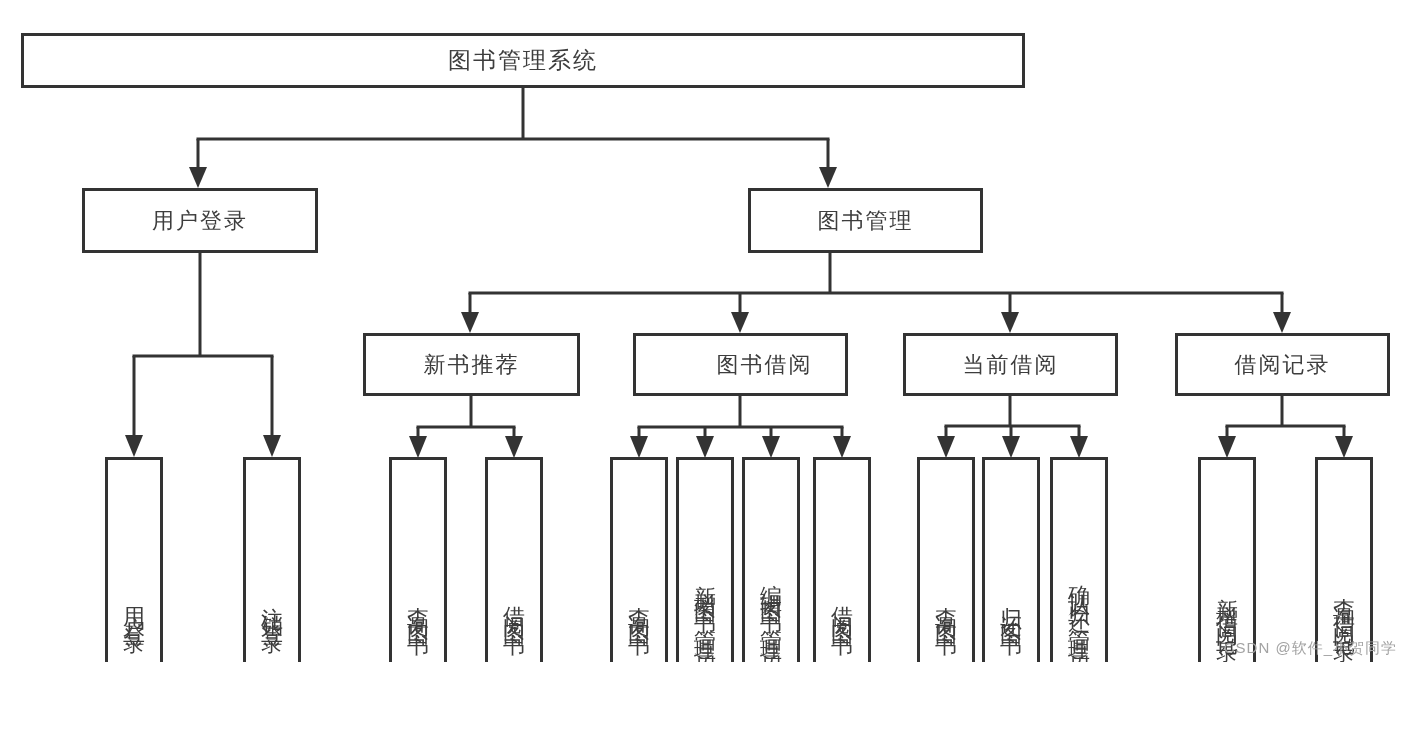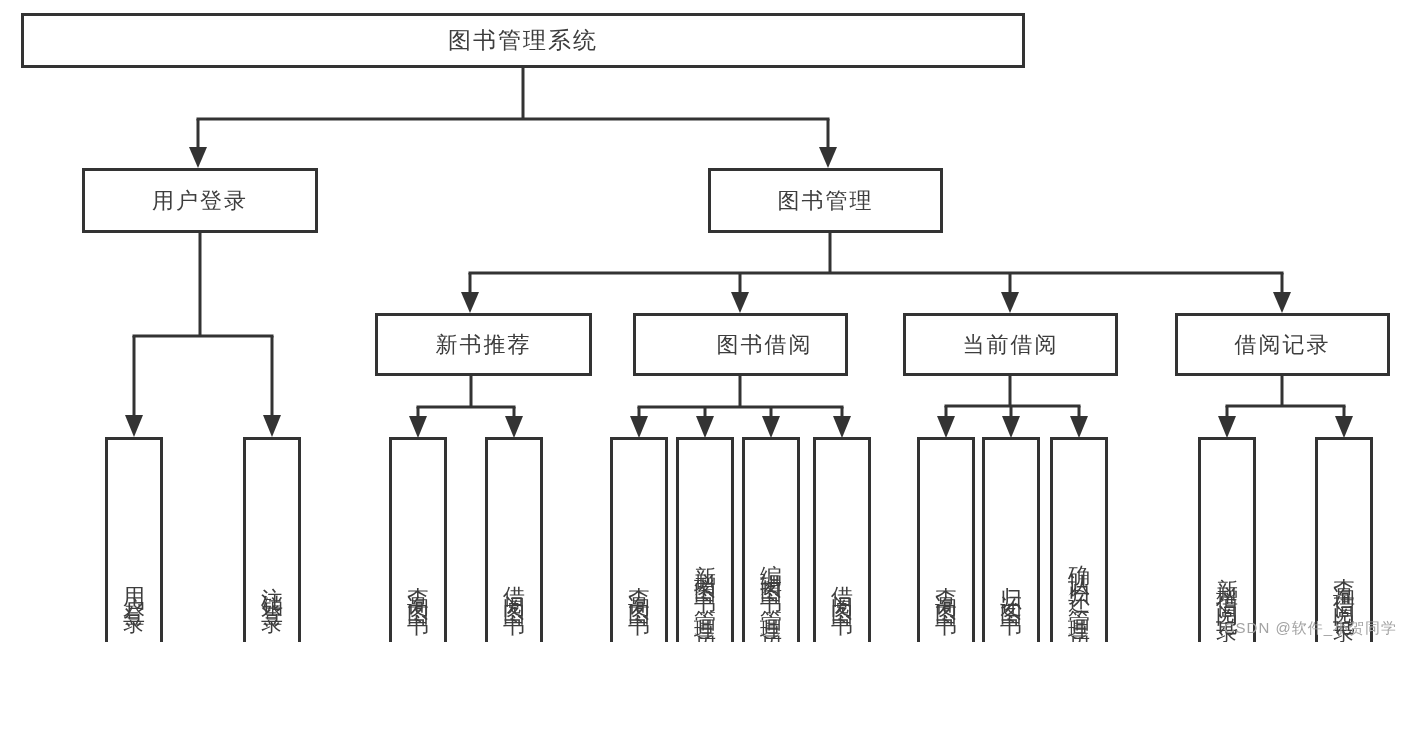--- a/index.html
+++ b/index.html
@@ -11,20 +11,21 @@
   * { margin: 0; padding: 0; box-sizing: border-box; }
   html, body { background: var(--background); }
   body { font-family: "Liberation Sans", "DejaVu Sans", sans-serif; }
 
   .canvas {
     position: relative;
     width: 1405px;
     height: 642px;
     background: var(--background);
     overflow: hidden;
+    margin-top: 20px;
   }
 
   .connectors {
     position: absolute;
     left: 0; top: 0;
     width: 1405px; height: 747px;
     color: var(--line);
     pointer-events: none;
   }
 
@@ -135,25 +136,25 @@
     </g>
   </svg>
 
   <div class="node root h" style="left:21px; top:13px; width:1004px; height:55px;">
     <span>图书管理系统</span>
   </div>
 
   <div class="node h" style="left:82px; top:168px; width:236px; height:65px;">
     <span>用户登录</span>
   </div>
-  <div class="node h" style="left:708px; top:168px; width:235px; height:65px;">
+  <div class="node h" style="left:748px; top:168px; width:235px; height:65px;">
     <span>图书管理</span>
   </div>
 
-  <div class="node h" style="left:375px; top:313px; width:217px; height:63px;">
+  <div class="node h" style="left:363px; top:313px; width:217px; height:63px;">
     <span>新书推荐</span>
   </div>
   <div class="node h" style="left:633px; top:313px; width:215px; height:63px;padding-left:48px;">
     <span>图书借阅</span>
   </div>
   <div class="node h" style="left:903px; top:313px; width:215px; height:63px;">
     <span>当前借阅</span>
   </div>
   <div class="node h" style="left:1175px; top:313px; width:215px; height:63px;">
     <span>借阅记录</span>

